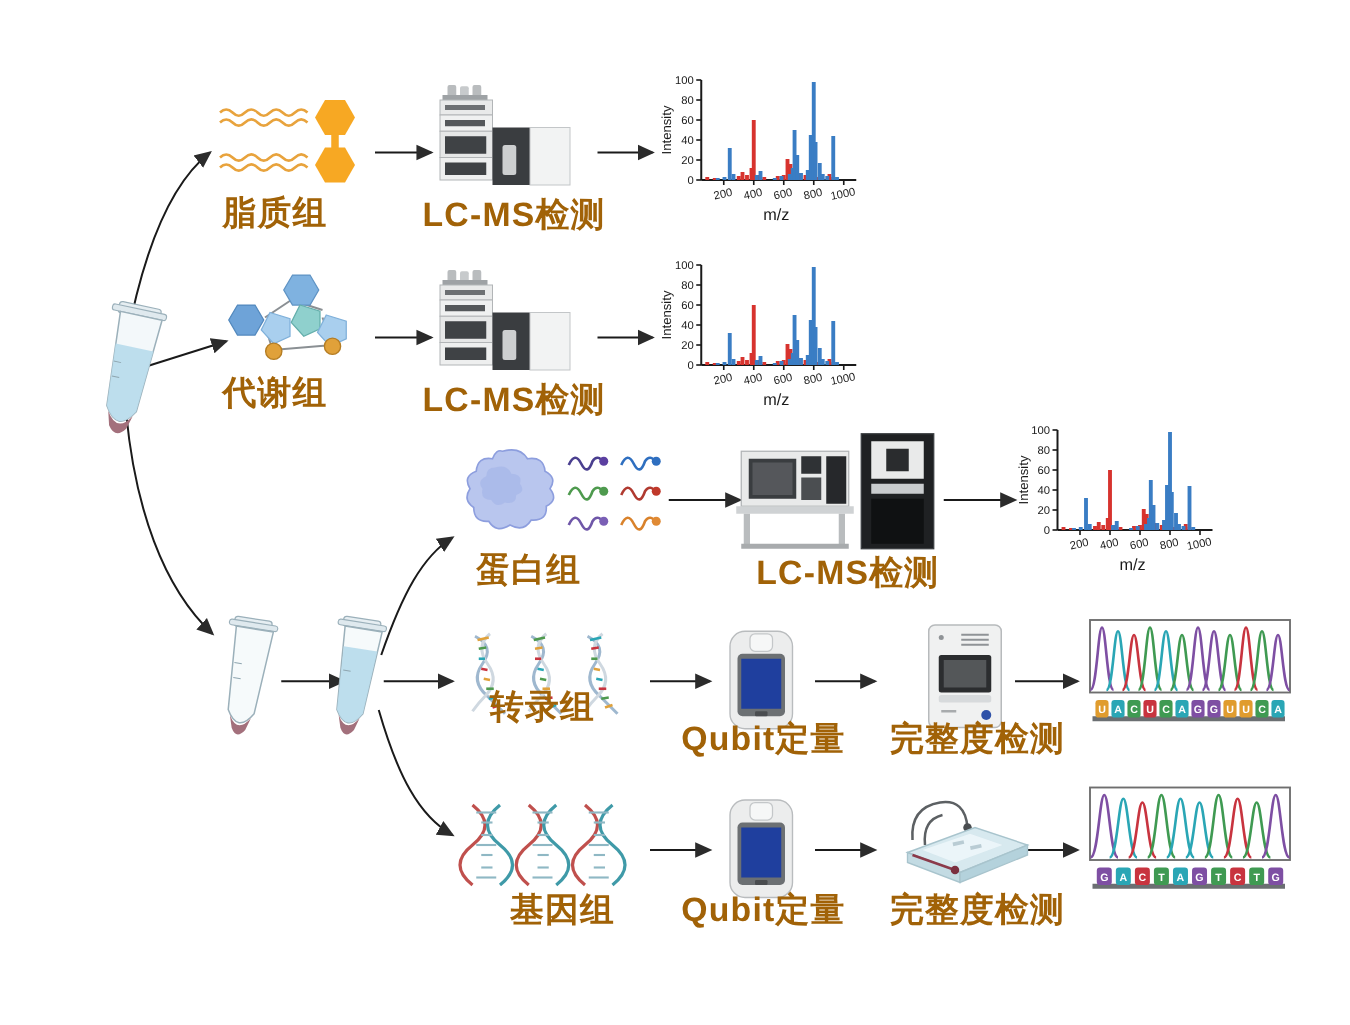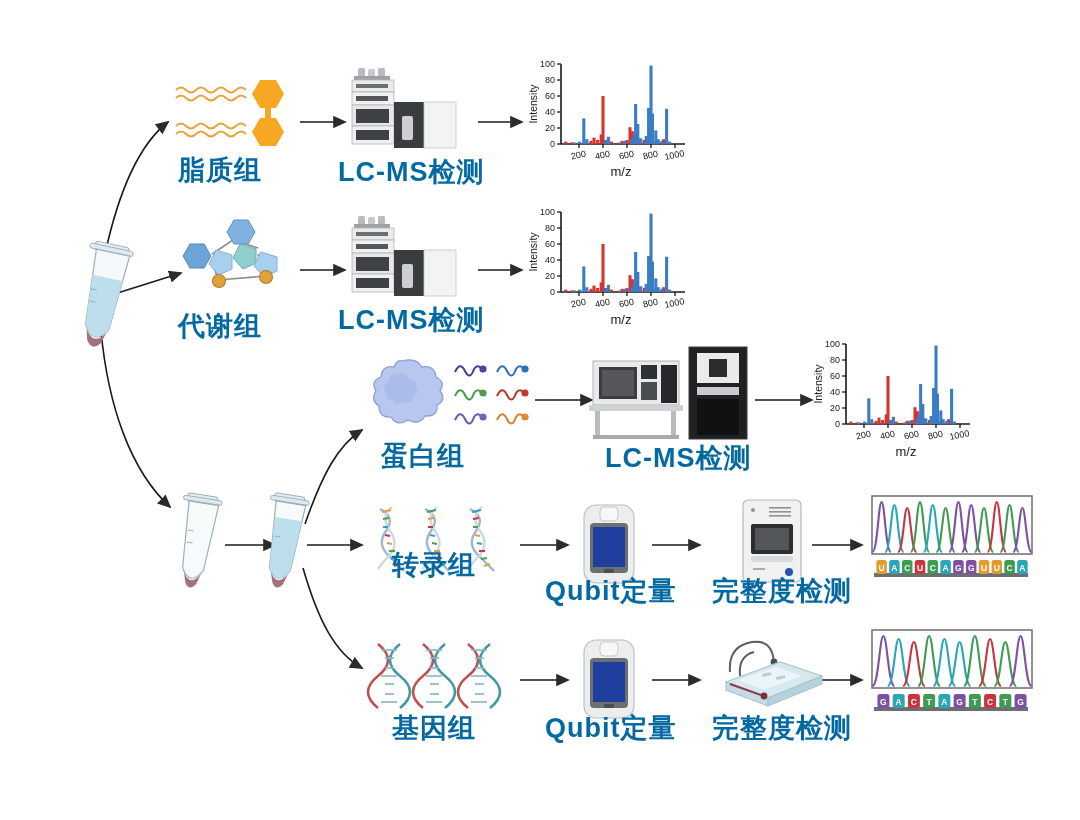--- a/index.html
+++ b/index.html
@@ -1,19 +1,19 @@
 <!DOCTYPE html>
 <html><head>
 <meta charset="utf-8">
 <style>
   html,body{margin:0;padding:0;background:#fff;}
   body{width:1080px;height:820px;font-family:"Liberation Sans",sans-serif;color:#1a1a1a;overflow:hidden;}
   #stage{position:relative;width:1080px;height:820px;background:#ffffff;}
   .abs{position:absolute;}
-  .lbl{position:absolute;font-size:27px;font-weight:600;color:#0369a1;letter-spacing:1px;white-space:nowrap;font-family:"Liberation Sans",sans-serif;}
+  .lbl{position:absolute;font-size:27px;font-weight:600;color:#a16207;letter-spacing:1px;white-space:nowrap;font-family:"Liberation Sans",sans-serif;}
   svg{display:block;overflow:visible;}
   .spec-ax{stroke:#1a1a1a;stroke-width:1.6;fill:none;}
   .spec-txt{font-size:9px;fill:#1a1a1a;font-family:"Liberation Sans",sans-serif;}
   .spec-ylab{font-size:10.5px;fill:#1a1a1a;font-family:"Liberation Sans",sans-serif;}
   .spec-xlab{font-size:13px;fill:#1a1a1a;font-family:"Liberation Sans",sans-serif;}
 </style>
 </head>
 <body>
 
 <div id="stage">
@@ -205,21 +205,21 @@
       <path d="M42,62 L90,58"></path>
     </g>
     <polygon points="58,2 72,2 79,14 72,26 58,26 51,14" fill="#7fb2e0" stroke="#5f93c4" stroke-width="1"></polygon>
     <polygon points="14,26 28,26 35,38 28,50 14,50 7,38" fill="#6ea3d8" stroke="#5288bd" stroke-width="1"></polygon>
     <polygon points="64,26 80,31 80,45 67,51 57,40" fill="#8fd0cd" stroke="#64aeab" stroke-width="1"></polygon>
     <polygon points="40,32 56,37 56,51 43,57 33,46" fill="#a9cfee" stroke="#7fb0da" stroke-width="1"></polygon>
     <polygon points="85,34 101,39 101,53 88,59 78,48" fill="#a9cfee" stroke="#7fb0da" stroke-width="1"></polygon>
     <circle cx="43" cy="63" r="6.5" fill="#e0a13a" stroke="#b57d23" stroke-width="1.1"></circle>
     <circle cx="90" cy="59" r="6.5" fill="#e0a13a" stroke="#b57d23" stroke-width="1.1"></circle>
   </svg>
-  <div class="lbl" style="left:178px;top:308px">代谢组</div>
+  <div class="lbl" style="left:178px;top:296px">代谢组</div>
 
   <svg class="abs" style="left:340px;top:216px" width="122" height="82">
     <g>
       <rect x="18" y="0" width="7" height="9" rx="1.5" fill="#b9bcbe"></rect>
       <rect x="28" y="1" width="7" height="8" rx="1.5" fill="#c7cacc"></rect>
       <rect x="38" y="0" width="7" height="9" rx="1.5" fill="#b9bcbe"></rect>
       <rect x="14" y="8" width="36" height="4" fill="#9ea2a5"></rect>
     </g>
     <rect x="12" y="12" width="42" height="12" fill="#e9eaea" stroke="#b2b5b7" stroke-width="0.8"></rect>
     <rect x="16" y="16" width="32" height="4" fill="#6d7073"></rect>
@@ -571,21 +571,21 @@
         <line x1="11" y1="10" x2="27" y2="10"></line>
         <line x1="15" y1="18" x2="24" y2="18"></line>
         <line x1="15" y1="28" x2="24" y2="28"></line>
         <line x1="11" y1="36" x2="27" y2="36"></line>
         <line x1="15" y1="44" x2="24" y2="44"></line>
         <line x1="15" y1="54" x2="24" y2="54"></line>
         <line x1="11" y1="62" x2="27" y2="62"></line>
       </g>
     </g>
   </svg>
-  <div class="lbl" style="left:392px;top:710px">基因组</div>
+  <div class="lbl" style="left:408px;top:710px">基因组</div>
 
   <svg class="abs" style="left:578px;top:638px" width="62" height="82">
     <rect x="6" y="2" width="50" height="78" rx="12" fill="#eceded" stroke="#b9bcbe" stroke-width="1.1"></rect>
     <rect x="22" y="4" width="18" height="14" rx="4" fill="#f6f7f7" stroke="#c4c7c9" stroke-width="1"></rect>
     <rect x="12" y="20" width="38" height="50" rx="4" fill="#6c7073"></rect>
     <rect x="15" y="24" width="32" height="40" fill="#1f3f9e"></rect>
     <rect x="26" y="66" width="10" height="4" rx="1" fill="#4a4d50"></rect>
   </svg>
   <div class="lbl" style="left:545px;top:710px">Qubit定量</div>
 

